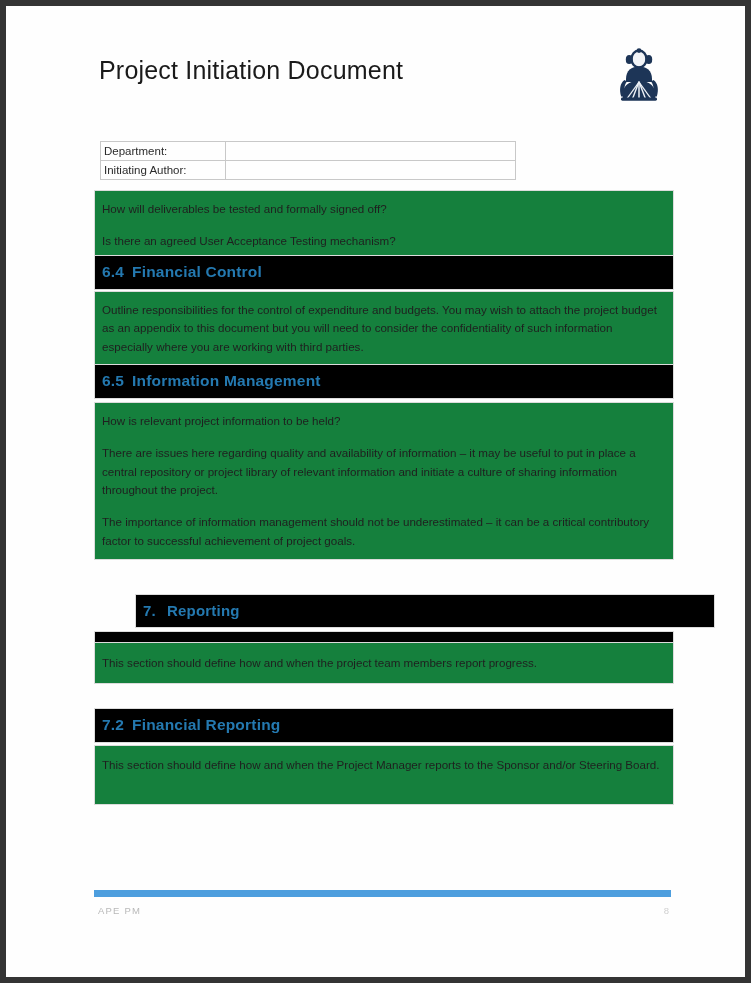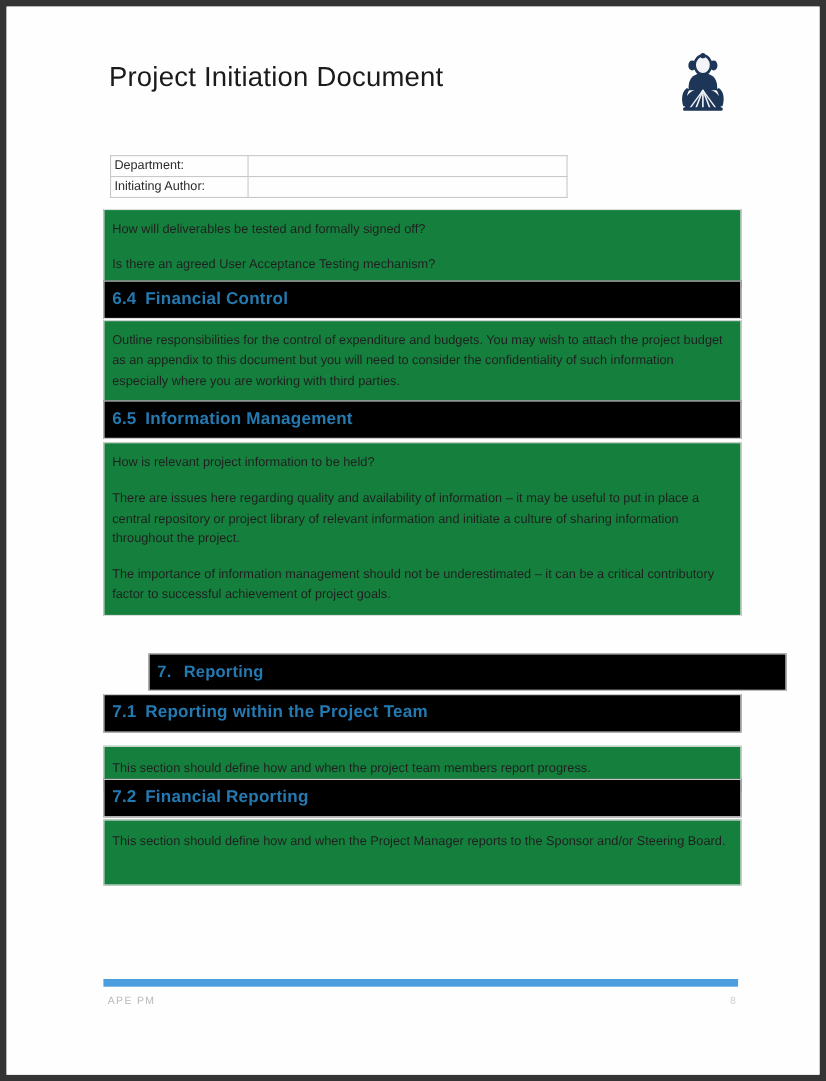--- a/index.html
+++ b/index.html
@@ -252,21 +252,21 @@
         <span class="num">7.</span><span>Reporting</span>
       </h2>
     </div>
 
     <div class="heading-block" style="top:625px;">
       <h2 class="section-heading">
         <span class="num">7.1</span><span>Reporting within the Project Team</span>
       </h2>
     </div>
 
-    <div class="content-block" style="top:636px;margin-top:36px;">
+    <div class="content-block" style="top:636px;">
       <div class="block-inner" style="padding-top:11px;padding-bottom:11px;">
         <p class="body-text">This section should define how and when the project team members report progress.</p>
       </div>
     </div>
 
     <div class="heading-block" style="top:702px;">
       <h2 class="section-heading">
         <span class="num">7.2</span><span>Financial Reporting</span>
       </h2>
     </div>

